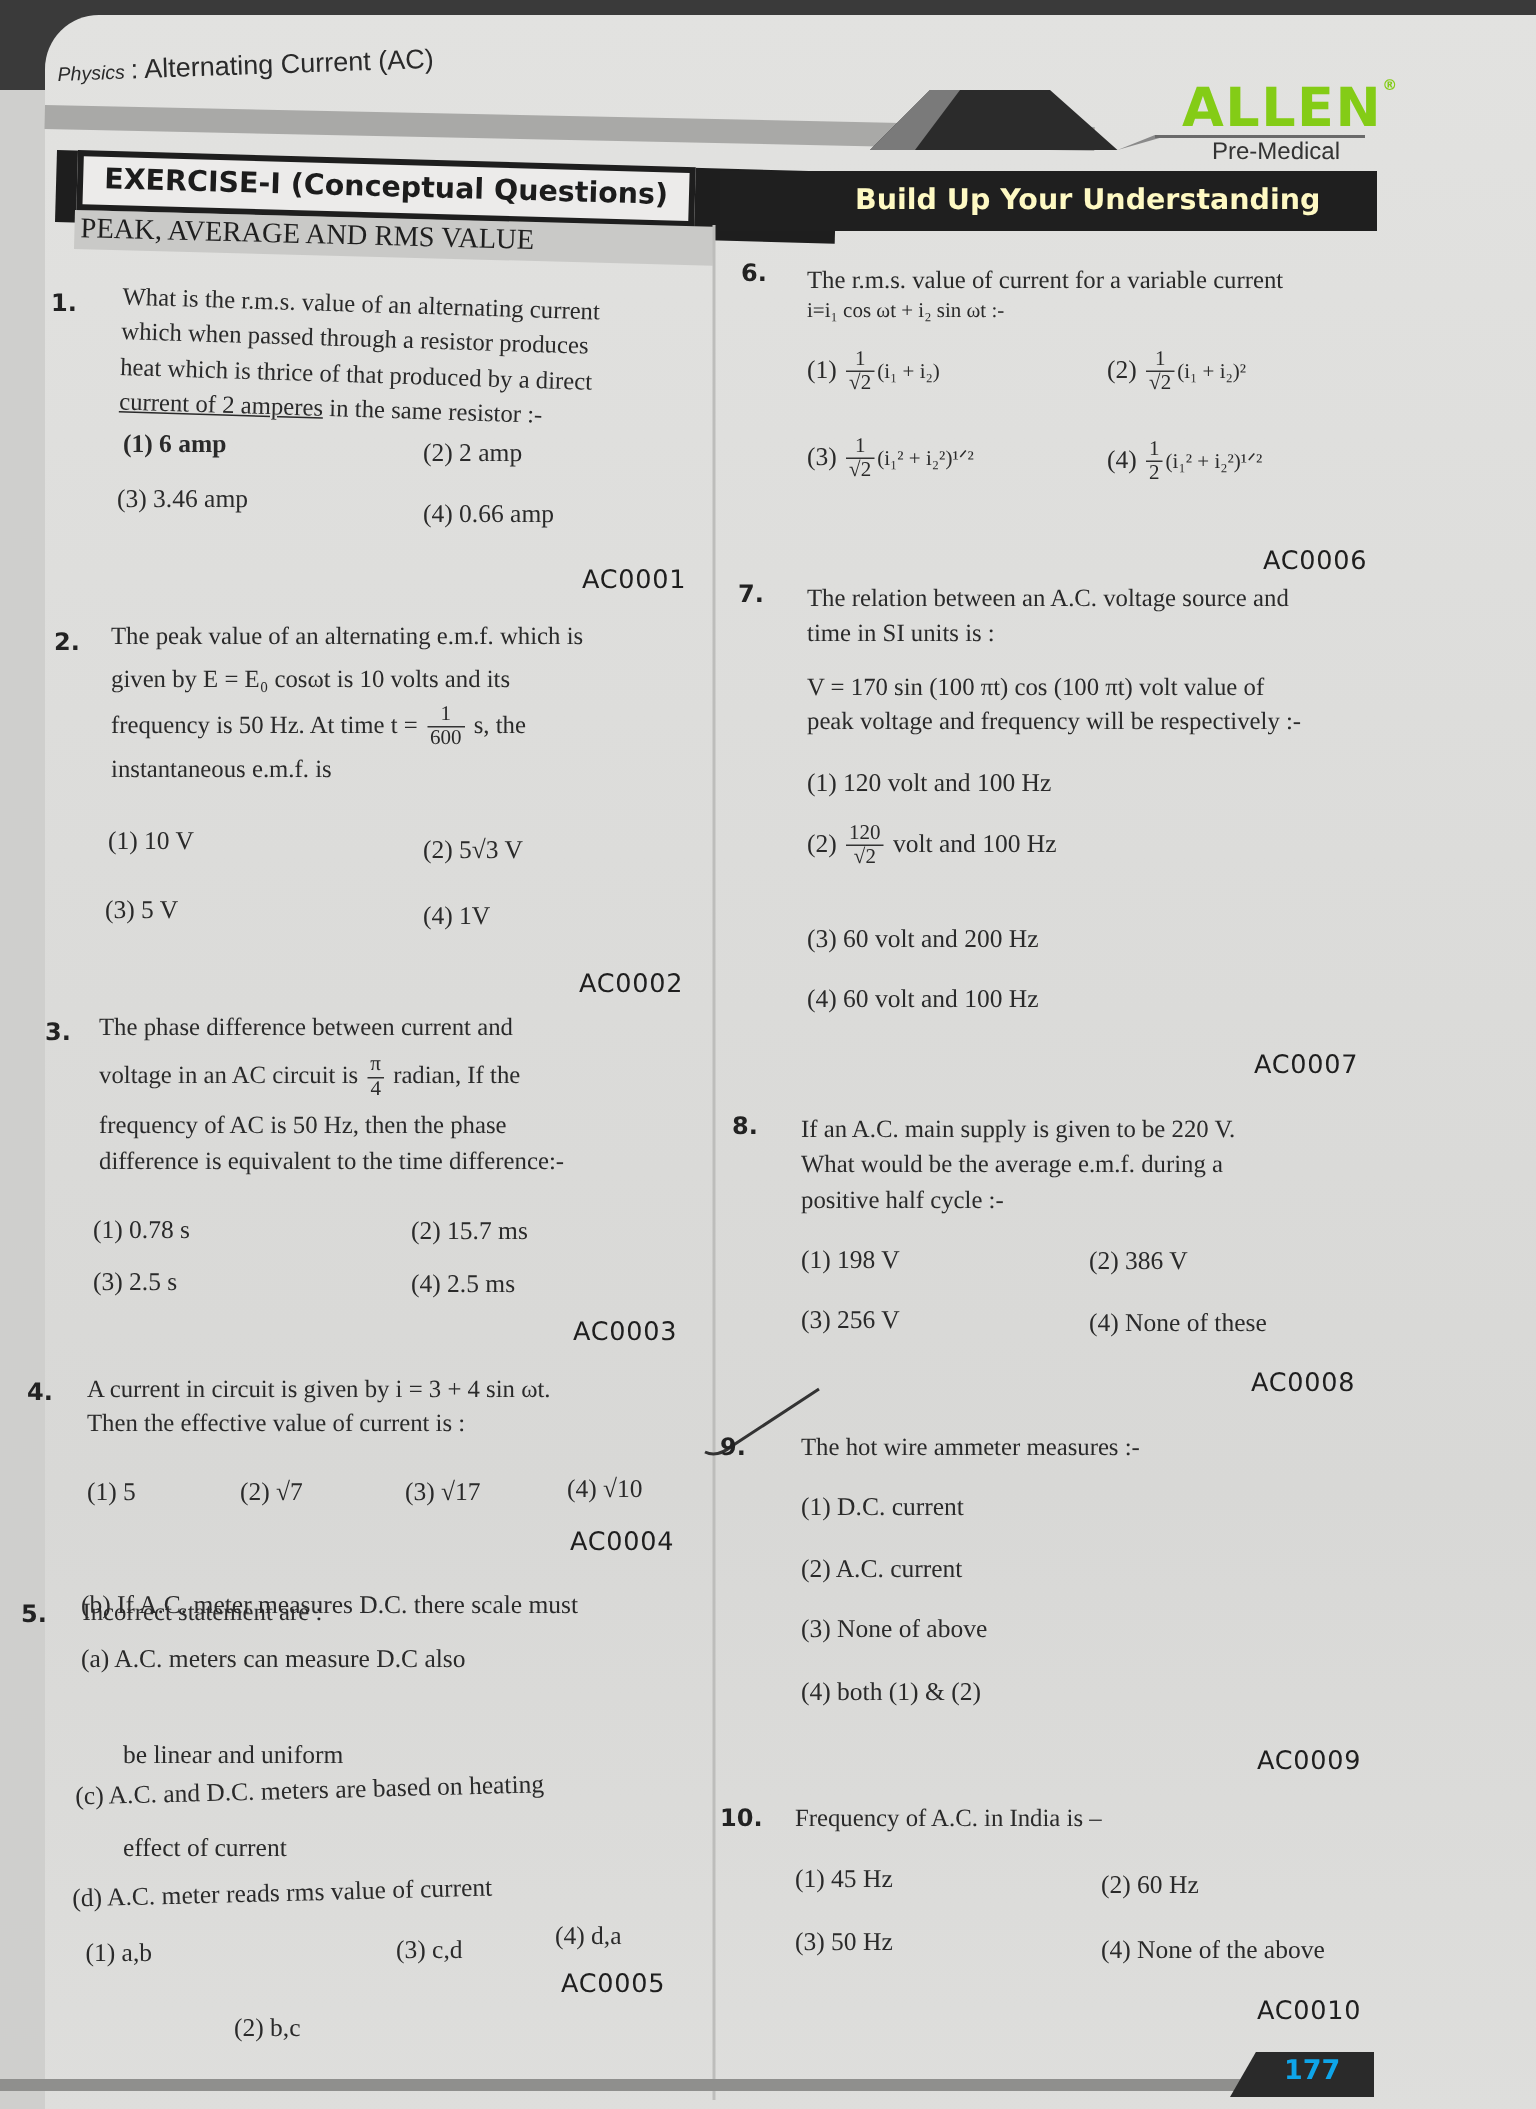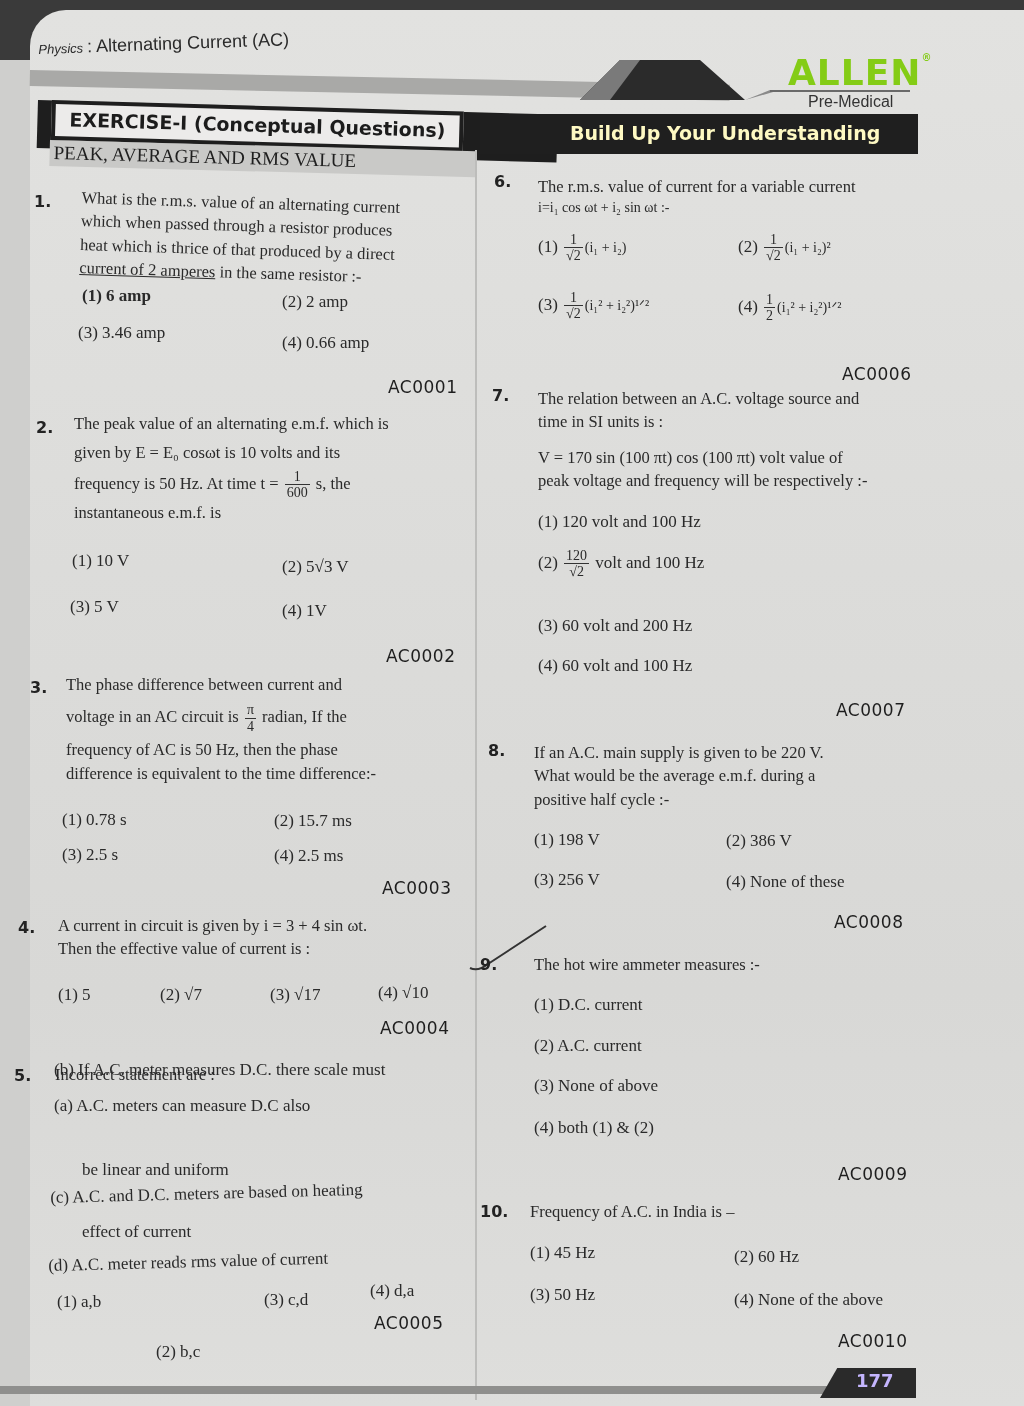--- a/index.html
+++ b/index.html
@@ -45,21 +45,21 @@
   .underline { text-decoration: underline; }
 
   .frac { display: inline-block; vertical-align: middle; text-align: center; font-size: 14px; line-height: 1.1; margin: 0 2px; }
   .frac .n { display: block; border-bottom: 1px solid #333; padding: 0 2px; }
   .frac .d { display: block; padding: 0 2px; }
 
   .tick { position: absolute; left: 460px; top: 920px; width: 90px; height: 55px; }
 
   .footer-band { position: absolute; left: 0; top: 1386px; width: 840px; height: 8px; background: #8f8f8d; }
   .page-num-box { position: absolute; left: 820px; top: 1368px; width: 96px; height: 30px; background: #2a2a2a; clip-path: polygon(18% 0, 100% 0, 100% 100%, 0 100%); }
-  .page-num { position: absolute; left: 856px; top: 1370px; font-family: "DejaVu Sans", sans-serif; font-weight: bold; font-size: 18px; color: #c4b5fd; }
+  .page-num { position: absolute; left: 856px; top: 1370px; font-family: "DejaVu Sans", sans-serif; font-weight: bold; font-size: 18px; color: #0ea5e9; }
 </style>
 </head>
 <body>
 
 <div class="page"></div>
 <div class="page-edge"></div>
 
 <div class="subject">
   <span class="small">Physics</span><span>: Alternating Current (AC)</span>
 </div>

